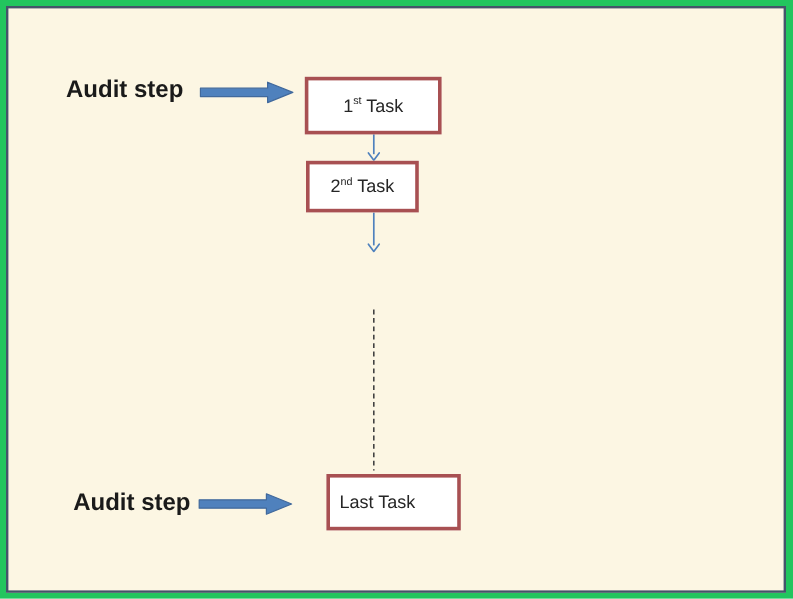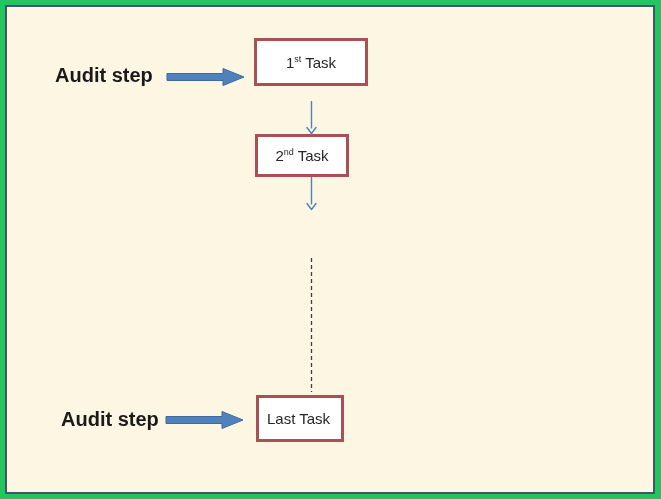--- a/index.html
+++ b/index.html
@@ -28,24 +28,24 @@
   }
   .box{
     position:absolute;box-sizing:border-box;
     border:3px solid var(--box-border,#a85052);
     background:var(--box-fill,#ffffff);
     color:var(--box-text,#262626);
     font-size:15px;display:flex;align-items:center;justify-content:center;
     white-space:pre;
   }
   .box sup{font-size:9px;line-height:0;vertical-align:super;}
-  #box1{left:254px;top:38px;width:114px;height:48px;}
+  #box1{left:254px;top:64px;width:114px;height:48px;}
   #box2{left:255px;top:134px;width:94px;height:43px;}
   #box3{left:255px;top:210px;width:113px;height:45px;}
-  #box4{left:256px;top:395px;width:88px;height:47px;justify-content:flex-start;padding-left:8px;}
+  #box4{left:272px;top:395px;width:112px;height:47px;justify-content:flex-start;padding-left:8px;}
   .overlay{position:absolute;left:0;top:0;pointer-events:none;}
   .connector-line{stroke:var(--connector,#4f81bd);stroke-width:1.4;fill:none;}
   .connector-head{stroke:var(--connector,#4f81bd);stroke-width:1.4;fill:none;stroke-linecap:round;stroke-linejoin:round;}
   .dashed-line{stroke:var(--dashed,#3f3f3f);stroke-width:1.3;stroke-dasharray:4 3;fill:none;}
 </style>
 </head>
 <body>
 
 <div class="page">
   <div class="slide"></div>

